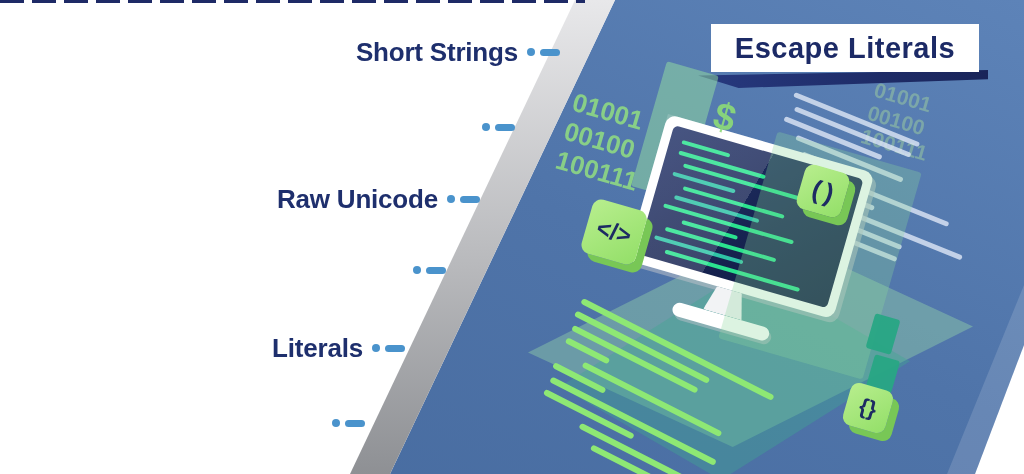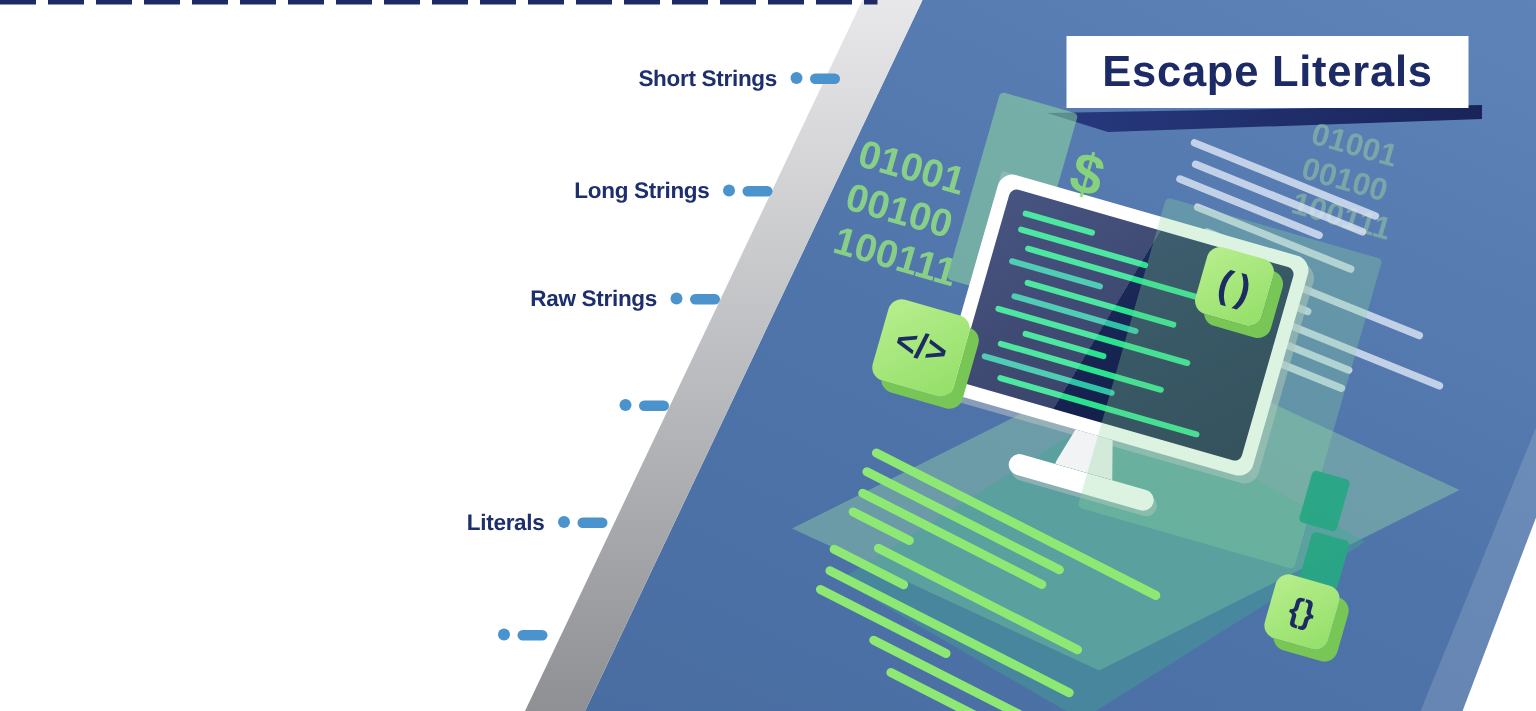--- a/index.html
+++ b/index.html
@@ -16,21 +16,21 @@
     clip-path:polygon(575px 0,615px 0,390px 474px,350px 474px);}
   .corner-stripe{left:0;top:0;width:1024px;height:474px;background:rgba(255,255,255,0.14);
     clip-path:polygon(1024px 285px,1024px 345px,975px 474px,947px 474px);}
   .corner-white{left:0;top:0;width:1024px;height:474px;background:#ffffff;
     clip-path:polygon(1024px 345px,1024px 474px,975px 474px);}
   .top-dashes{left:0;top:0;width:585px;height:3px;
     background:repeating-linear-gradient(90deg,#1e2a66 0 24px,rgba(30,42,102,0) 24px 32px);}
 
   
   .label-row{display:flex;align-items:center;justify-content:flex-end;height:28px;left:0;}
-  .label-text{font-size:15px;font-weight:bold;color:#1e2f6d;letter-spacing:-0.2px;white-space:nowrap;}
+  .label-text{font-size:26px;font-weight:bold;color:#1e2f6d;letter-spacing:-0.2px;white-space:nowrap;}
   .dot{width:8px;height:8px;border-radius:50%;background:#4a93cc;margin-left:9px;flex:0 0 auto;}
   .dash{width:20px;height:7px;border-radius:4px;background:#4a93cc;margin-left:5px;flex:0 0 auto;}
 
   
   .ribbon{left:698px;top:70px;width:290px;height:18px;
     background:linear-gradient(90deg,#27397f,#192459);
     clip-path:polygon(0 30%,100% 0,100% 52%,14% 100%);}
   .banner{left:711px;top:24px;width:268px;height:48px;background:#ffffff;
     display:flex;align-items:center;justify-content:center;}
   .banner-title{font-size:29px;font-weight:bold;color:#1c2a66;letter-spacing:0.5px;white-space:nowrap;}
@@ -189,26 +189,25 @@
   <span class="cube-glyph">{}</span>
 </div>
 <div class="abs dollar">$</div>
 
 <div class="abs label-row" style="top:38px;width:560px">
   <span class="label-text">Short Strings</span>
   <span class="dot"></span>
   <span class="dash"></span>
 </div>
 <div class="abs label-row" style="top:113px;width:515px">
-  <span class="label-text">Long Strings</span>
   <span class="dot"></span>
   <span class="dash"></span>
 </div>
 <div class="abs label-row" style="top:185px;width:480px">
-  <span class="label-text">Raw Strings</span>
+  <span class="label-text">Raw Unicode</span>
   <span class="dot"></span>
   <span class="dash"></span>
 </div>
 <div class="abs label-row" style="top:256px;width:446px">
   <span class="dot"></span>
   <span class="dash"></span>
 </div>
 <div class="abs label-row" style="top:334px;width:405px">
   <span class="label-text">Literals</span>
   <span class="dot"></span>

